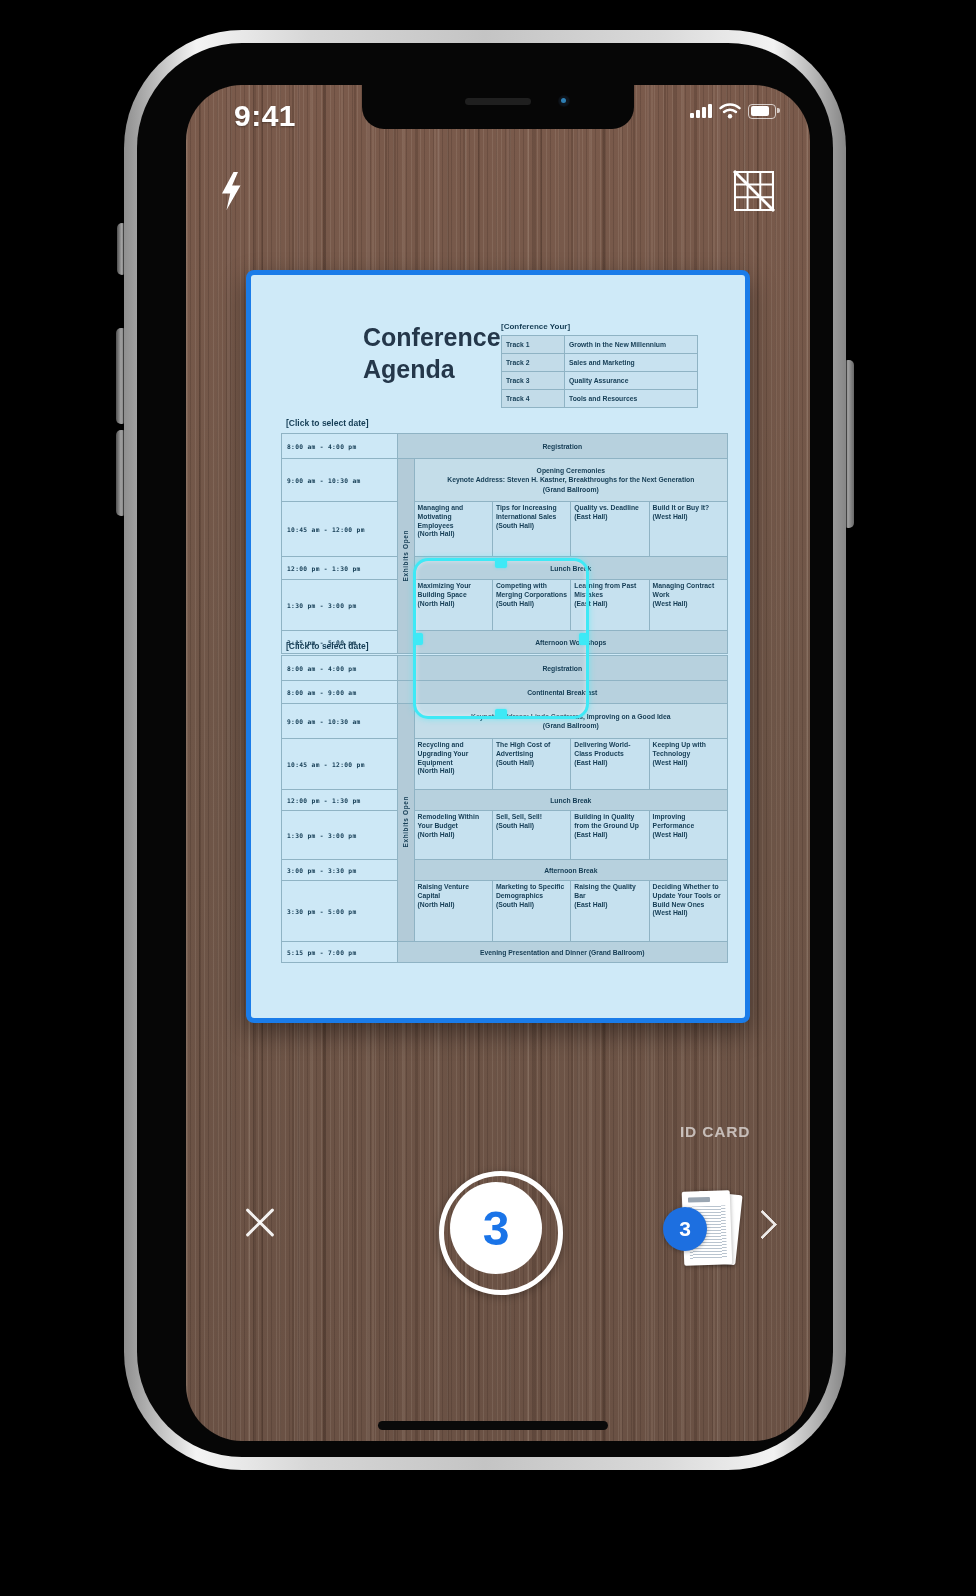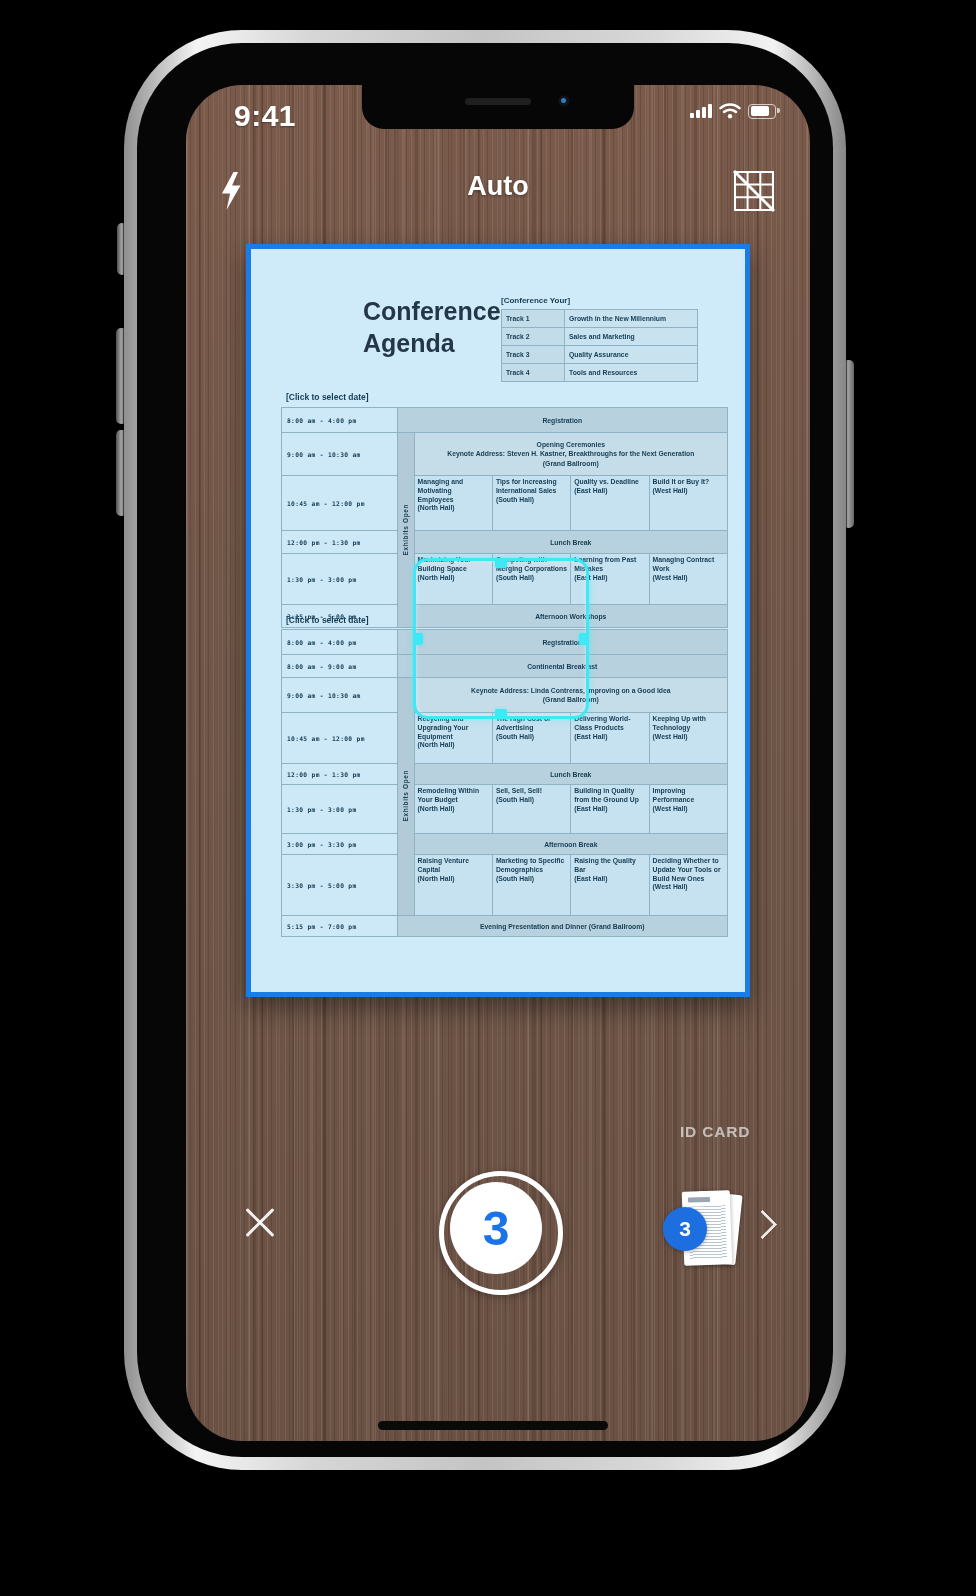--- a/index.html
+++ b/index.html
@@ -34,22 +34,22 @@
   .batt{position:relative;width:26px;height:13px;border:1.5px solid rgba(255,255,255,.7);border-radius:4px;}
   .batt::before{content:"";position:absolute;left:1.5px;top:1.5px;bottom:1.5px;width:18px;background:#fff;border-radius:2px;}
   .batt::after{content:"";position:absolute;right:-4.5px;top:3.5px;width:2.5px;height:5px;background:rgba(255,255,255,.7);border-radius:0 2px 2px 0;}
   
   .toolbar{position:absolute;left:0;right:0;top:78px;height:56px;z-index:30;}
   .flash-btn{position:absolute;left:28px;top:6px;width:34px;height:44px;display:flex;align-items:center;justify-content:center;}
   .mode-label{position:absolute;left:0;right:0;top:8px;text-align:center;color:#fff;font-size:27px;font-weight:700;
               text-shadow:0 1px 3px rgba(0,0,0,.4);}
   .grid-btn{position:absolute;right:32px;top:4px;width:48px;height:48px;display:flex;align-items:center;justify-content:center;}
   
-  .doc{position:absolute;left:60px;top:159px;width:494px;height:743px;background:#cfeaf8;
-       border:5px solid #1a7ce9;border-radius:1px;box-sizing:content-box;
+  .doc{position:absolute;left:60px;top:185px;width:494px;height:743px;background:#cfeaf8;
+       border:5px solid #1a7ce9;border-radius:8px;box-sizing:content-box;
        box-shadow:0 10px 26px rgba(0,0,0,.4);z-index:10;color:#143c54;}
   .doc-title{position:absolute;left:112px;top:46px;font-size:25px;line-height:32px;font-weight:700;color:#24374a;white-space:pre-line;}
   .conf-label{position:absolute;left:250px;top:47px;font-size:8px;font-weight:700;}
   .tracks{position:absolute;left:250px;top:60px;width:197px;border-collapse:collapse;table-layout:fixed;}
   .tracks td{border:1px solid #8fb3c4;height:17px;font-size:6.8px;font-weight:700;padding:0 0 0 4px;color:#143c54;}
   .tracks td.tl{width:58px;background:#c3dce9;}
   .tracks td.tv{background:#c8e2f0;}
   .date-label{position:absolute;left:35px;font-size:8.5px;font-weight:700;}
   .dl1{top:143px;} .dl2{top:366px;}
   .agenda{position:absolute;left:30px;width:447px;border-collapse:collapse;table-layout:fixed;}
@@ -131,21 +131,20 @@
             <span class="batt"></span>
           </div>
         </div>
 
         <div class="toolbar">
           <div class="flash-btn">
             <svg width="24" height="38" viewBox="0 0 24 38">
               <path d="M14.5 0 L3 21.5 h8.2 L7.5 38 L21.5 13.5 h-8.4 L19 0 Z" fill="#fff"></path>
             </svg>
           </div>
-          <div class="mode-label">Auto</div>
           <div class="grid-btn">
             <svg width="46" height="46" viewBox="0 0 46 46">
               <g fill="none" stroke="#fff" stroke-width="2">
                 <rect x="4" y="4" width="38" height="38"></rect>
                 <line x1="16.6" y1="4" x2="16.6" y2="42"></line>
                   <line x1="29.3" y1="4" x2="29.3" y2="42"></line>
                 <line x1="4" y1="16.6" x2="42" y2="16.6"></line>
                   <line x1="4" y1="29.3" x2="42" y2="29.3"></line>
                 <line x1="3" y1="3" x2="43" y2="43" stroke-width="3"></line>
               </g>

